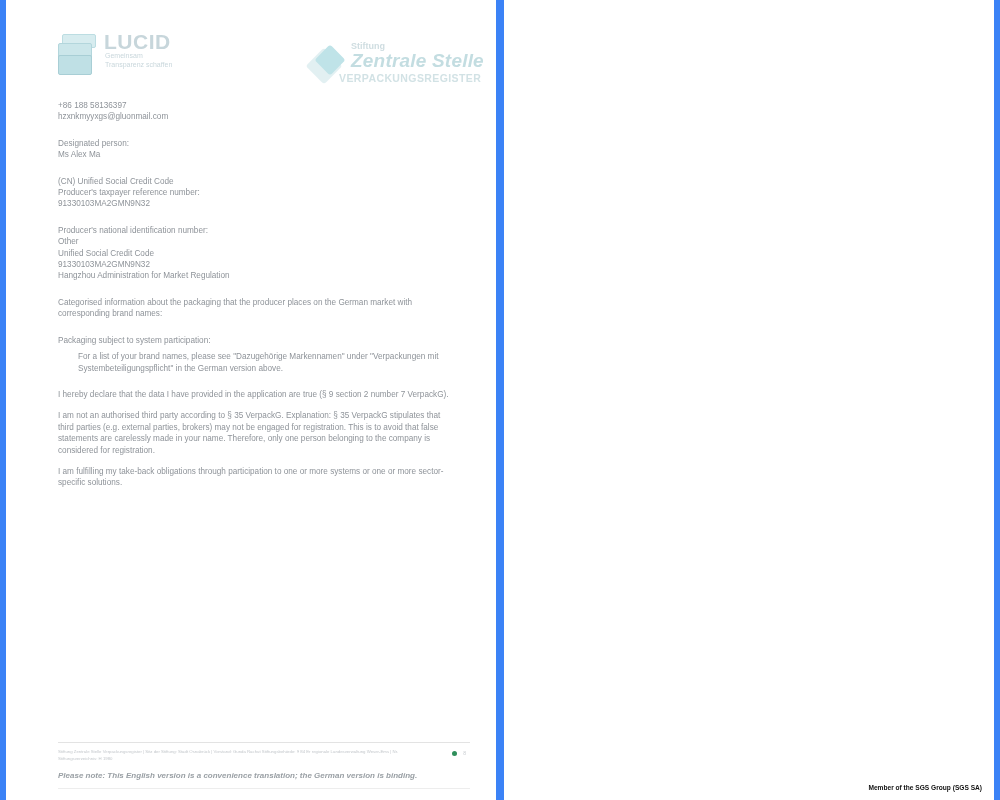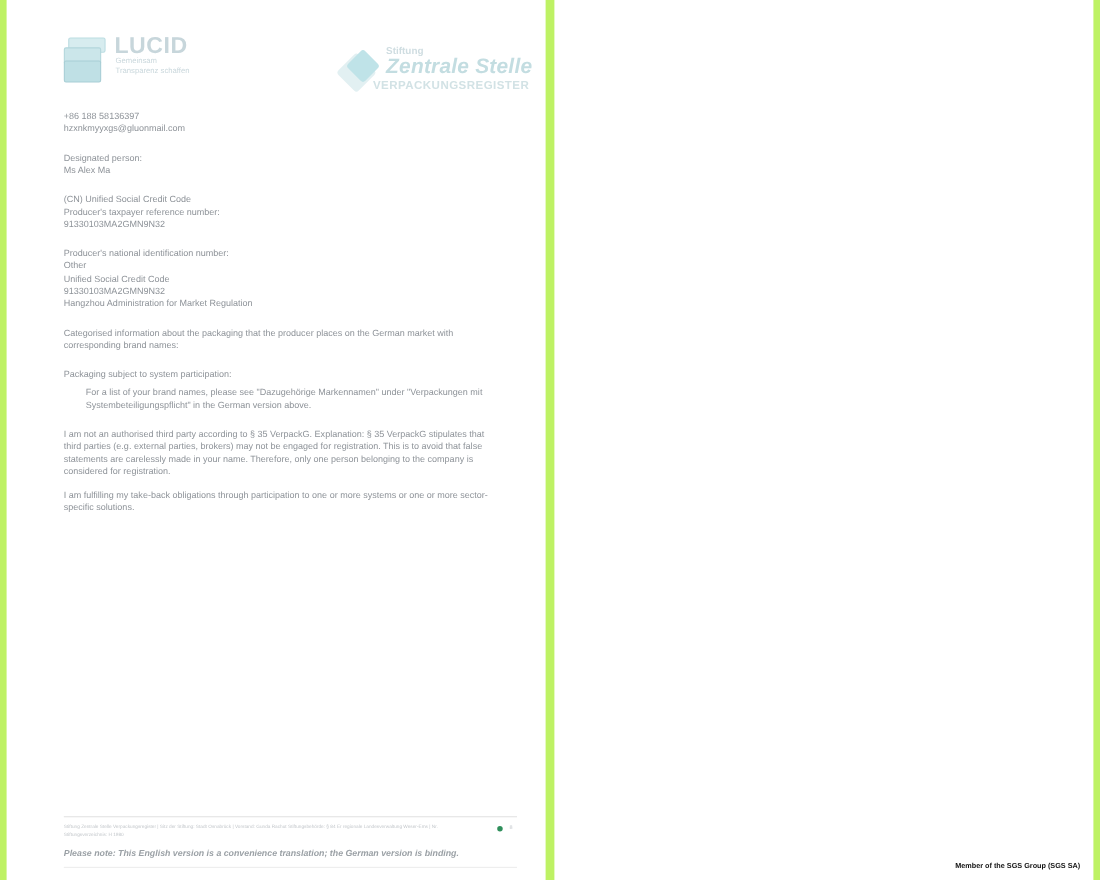--- a/index.html
+++ b/index.html
@@ -6,21 +6,21 @@
   html, body {
     margin: 0;
     padding: 0;
     background: #e8e8e8;
     font-family: "Liberation Sans", sans-serif;
   }
   #root {
     position: relative;
     width: 1000px;
     height: 800px;
-    background: #bef264;
+    background: #3b82f6;
     overflow: hidden;
   }
 
   
   .page {
     position: absolute;
     top: 0;
     background: #ffffff;
     height: 800px;
     overflow: hidden;
@@ -192,20 +192,21 @@
 
       <p>Categorised information about the packaging that the producer places on the German market with corresponding brand names:</p>
       <div class="gap-sm"></div>
 
       <p class="tight">Packaging subject to system participation:</p>
       <div class="gap-sm"></div>
 
       <p class="indent">For a list of your brand names, please see "Dazugehörige Markennamen" under "Verpackungen mit Systembeteiligungspflicht" in the German version above.</p>
       <div class="gap-sm"></div>
 
+      <p>I hereby declare that the data I have provided in the application are true (§ 9 section 2 number 7 VerpackG).</p>
       <p>I am not an authorised third party according to § 35 VerpackG. Explanation: § 35 VerpackG stipulates that third parties (e.g. external parties, brokers) may not be engaged for registration. This is to avoid that false statements are carelessly made in your name. Therefore, only one person belonging to the company is considered for registration.</p>
       <p>I am fulfilling my take-back obligations through participation to one or more systems or one or more sector-specific solutions.</p>
     </div>
 
     <div class="lucid-footer-rule"></div>
     <div class="lucid-footer-fine">Stiftung Zentrale Stelle Verpackungsregister | Sitz der Stiftung: Stadt Osnabrück | Vorstand: Gunda Rachut Stiftungsbehörde: § 84 Er regionale Landesverwaltung Weser-Ems | Nr. Stiftungsverzeichnis: H 1980</div>
     <div class="lucid-pagedots">
       <span class="dot"></span>
       <span>8</span>
     </div>

